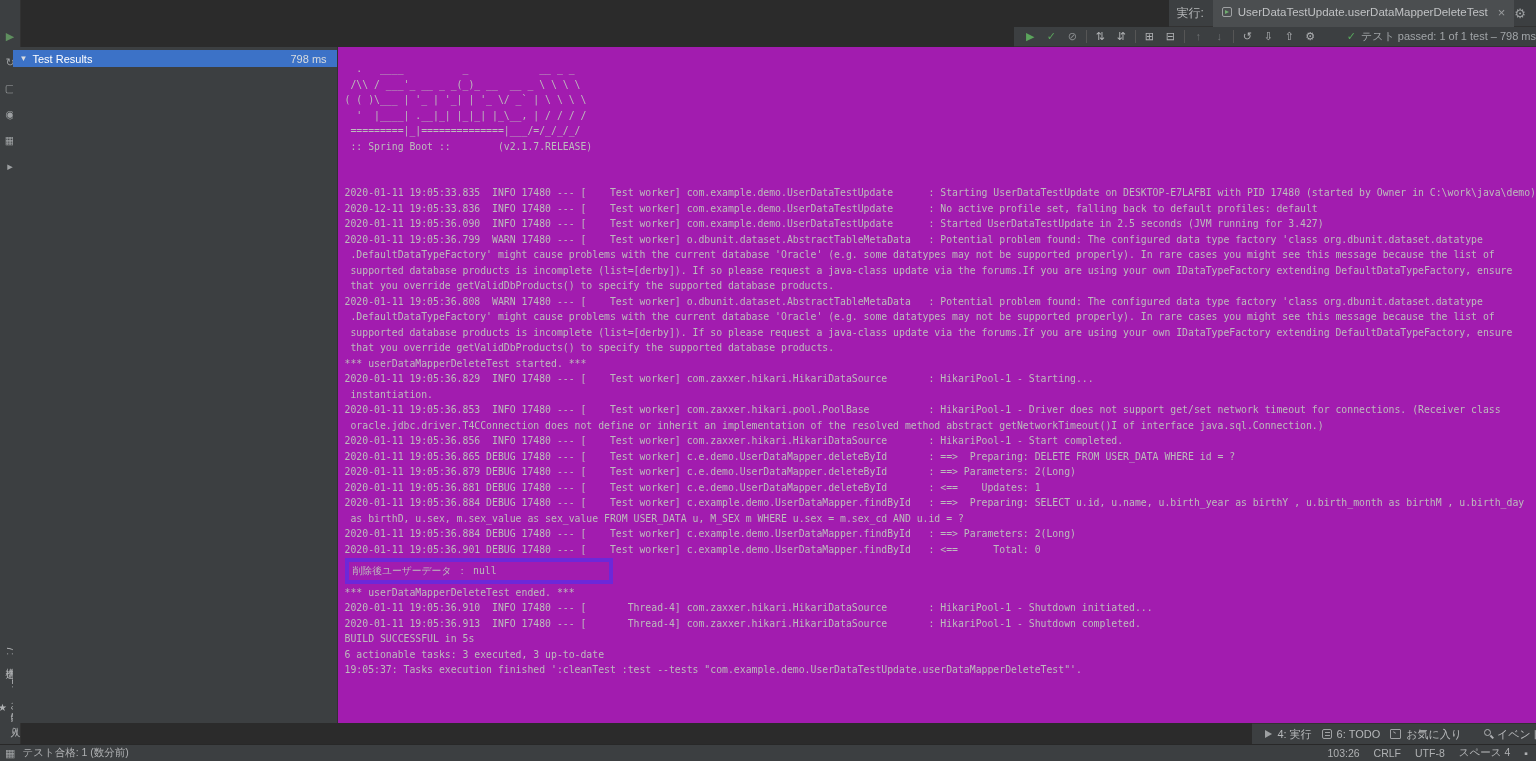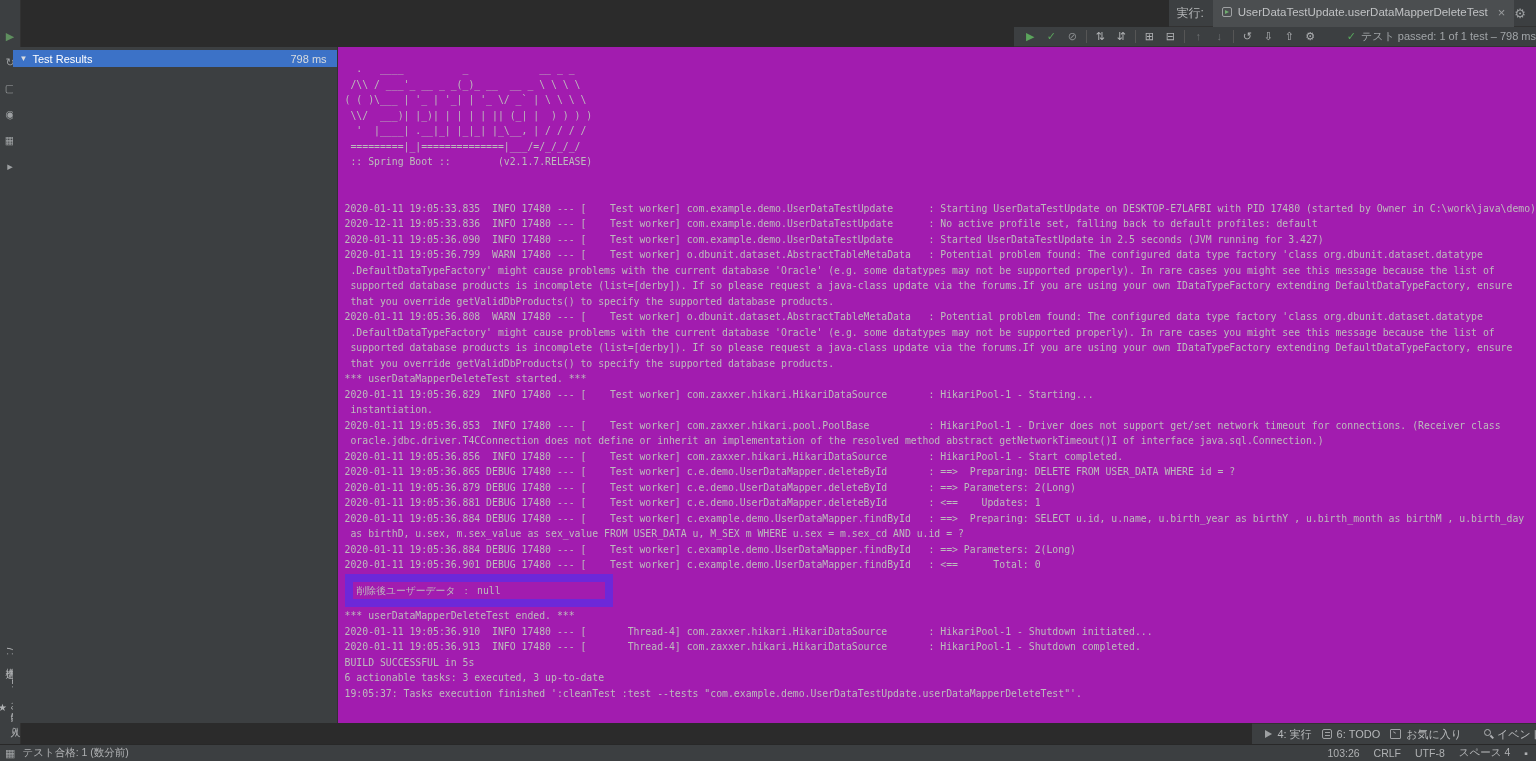--- a/index.html
+++ b/index.html
@@ -46,21 +46,21 @@
   .tree-row { height:17px; display:flex; align-items:center; padding:0 10px 0 7px;
               font-size:11px; color:#ffffff; background:#3c72c7; }
   .tree-chevron { font-size:8px; color:#d9dcde; margin-right:5px; }
   .tree-label { flex:1; }
   .tree-duration { color:#d9dcde; }
 
   .console { flex:1; background:#a21caf; padding:14px 0 0 7px; overflow:hidden;
              font-family:"DejaVu Sans Mono","Liberation Mono", monospace;
              font-size:9.8px; line-height:15.5px; color:#bcbcbc; }
   .console-line { white-space:pre; height:15.5px; }
-  .console-line.hl { height:auto; width:268px; border:8px solid #6d28d9;
+  .console-line.hl { height:auto; width:268px; border:4px solid #6d28d9;
                      padding:1px 4px; margin:1px 0; }
 
   .bottom-bar { height:21px; background:#3c3f41; border-top:1px solid #323232;
                 display:flex; align-items:center; gap:22px; padding-left:13px;
                 font-size:11px; color:#b6b8ba; flex-shrink:0; }
   .bb-item { display:flex; align-items:center; cursor:default; white-space:nowrap; }
   .play-icon { width:0; height:0; border-left:7px solid #9da0a2;
                border-top:4px solid transparent; border-bottom:4px solid transparent;
                display:inline-block; margin-right:5px; }
   .todo-icon { display:inline-block; width:10px; height:10px; border:1px solid #9fa1a3;
@@ -156,21 +156,20 @@
           <div class="tree-row">
             <span class="tree-chevron">▼</span>
             <span class="tree-label">Test Results</span>
             <span class="tree-duration">798 ms</span>
           </div>
         </div>
         <div class="console">
             <div class="console-line">  .   ____          _            __ _ _</div>
             <div class="console-line"> /\\ / ___'_ __ _ _(_)_ __  __ _ \ \ \ \</div>
             <div class="console-line">( ( )\___ | '_ | '_| | '_ \/ _` | \ \ \ \</div>
-            <div class="console-line"> \\/  ___)| |_)| | | | | || (_| |  ) ) ) )</div>
             <div class="console-line">  '  |____| .__|_| |_|_| |_\__, | / / / /</div>
             <div class="console-line"> =========|_|==============|___/=/_/_/_/</div>
             <div class="console-line"> :: Spring Boot ::        (v2.1.7.RELEASE)</div>
             <div class="console-line"> </div>
             <div class="console-line"> </div>
             <div class="console-line">2020-01-11 19:05:33.835  INFO 17480 --- [    Test worker] com.example.demo.UserDataTestUpdate      : Starting UserDataTestUpdate on DESKTOP-E7LAFBI with PID 17480 (started by Owner in C:\work\java\demo)</div>
             <div class="console-line">2020-12-11 19:05:33.836  INFO 17480 --- [    Test worker] com.example.demo.UserDataTestUpdate      : No active profile set, falling back to default profiles: default</div>
             <div class="console-line">2020-01-11 19:05:36.090  INFO 17480 --- [    Test worker] com.example.demo.UserDataTestUpdate      : Started UserDataTestUpdate in 2.5 seconds (JVM running for 3.427)</div>
             <div class="console-line">2020-01-11 19:05:36.799  WARN 17480 --- [    Test worker] o.dbunit.dataset.AbstractTableMetaData   : Potential problem found: The configured data type factory 'class org.dbunit.dataset.datatype</div>
             <div class="console-line"> .DefaultDataTypeFactory' might cause problems with the current database 'Oracle' (e.g. some datatypes may not be supported properly). In rare cases you might see this message because the list of</div>

